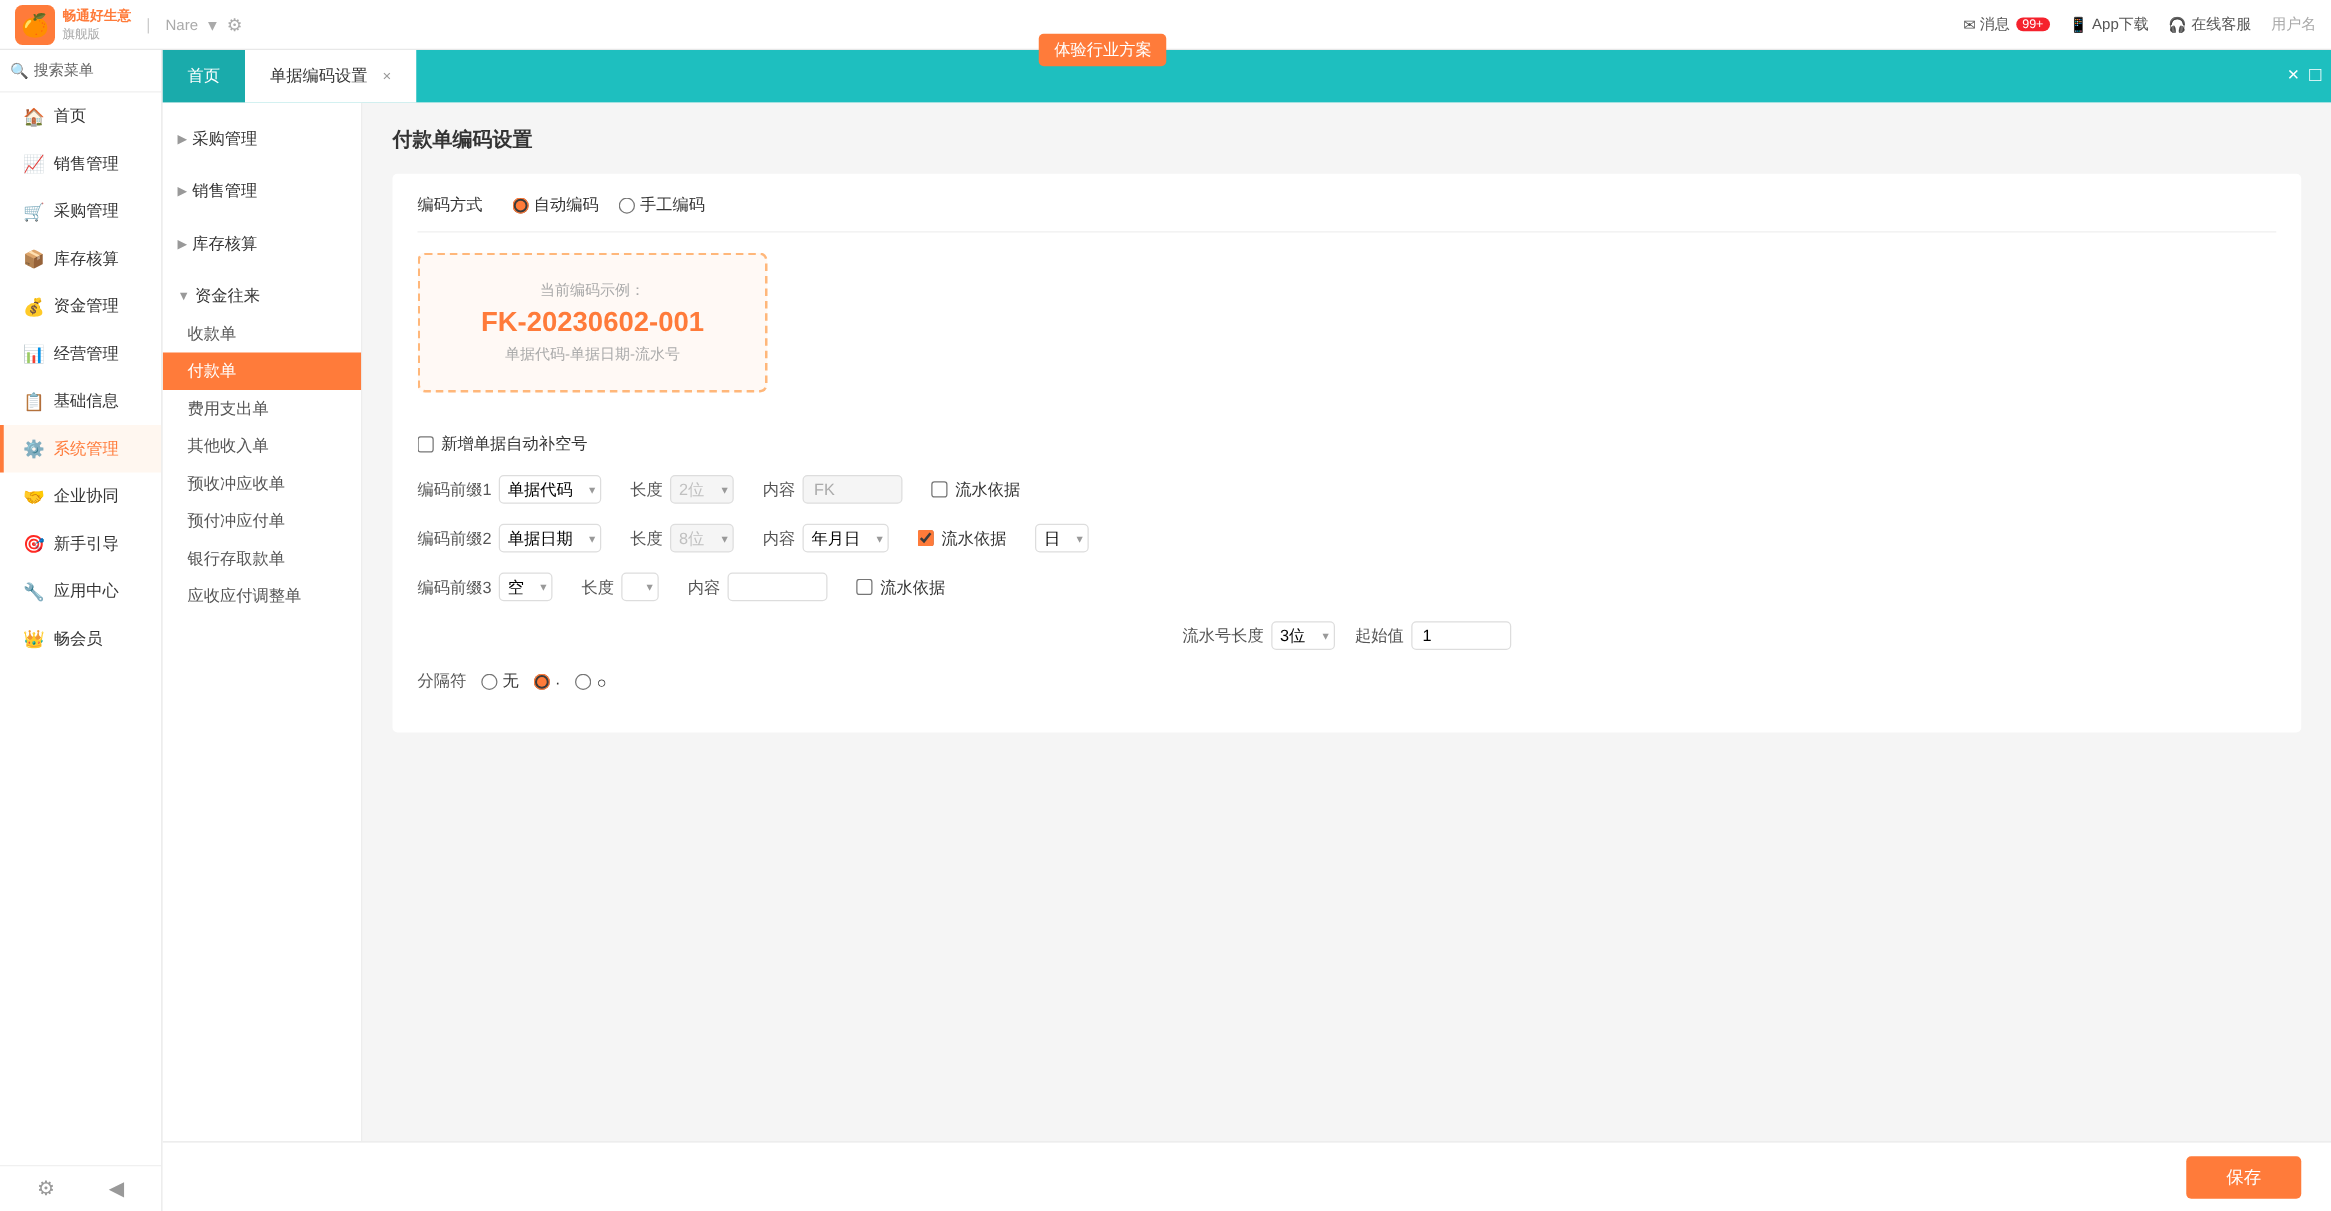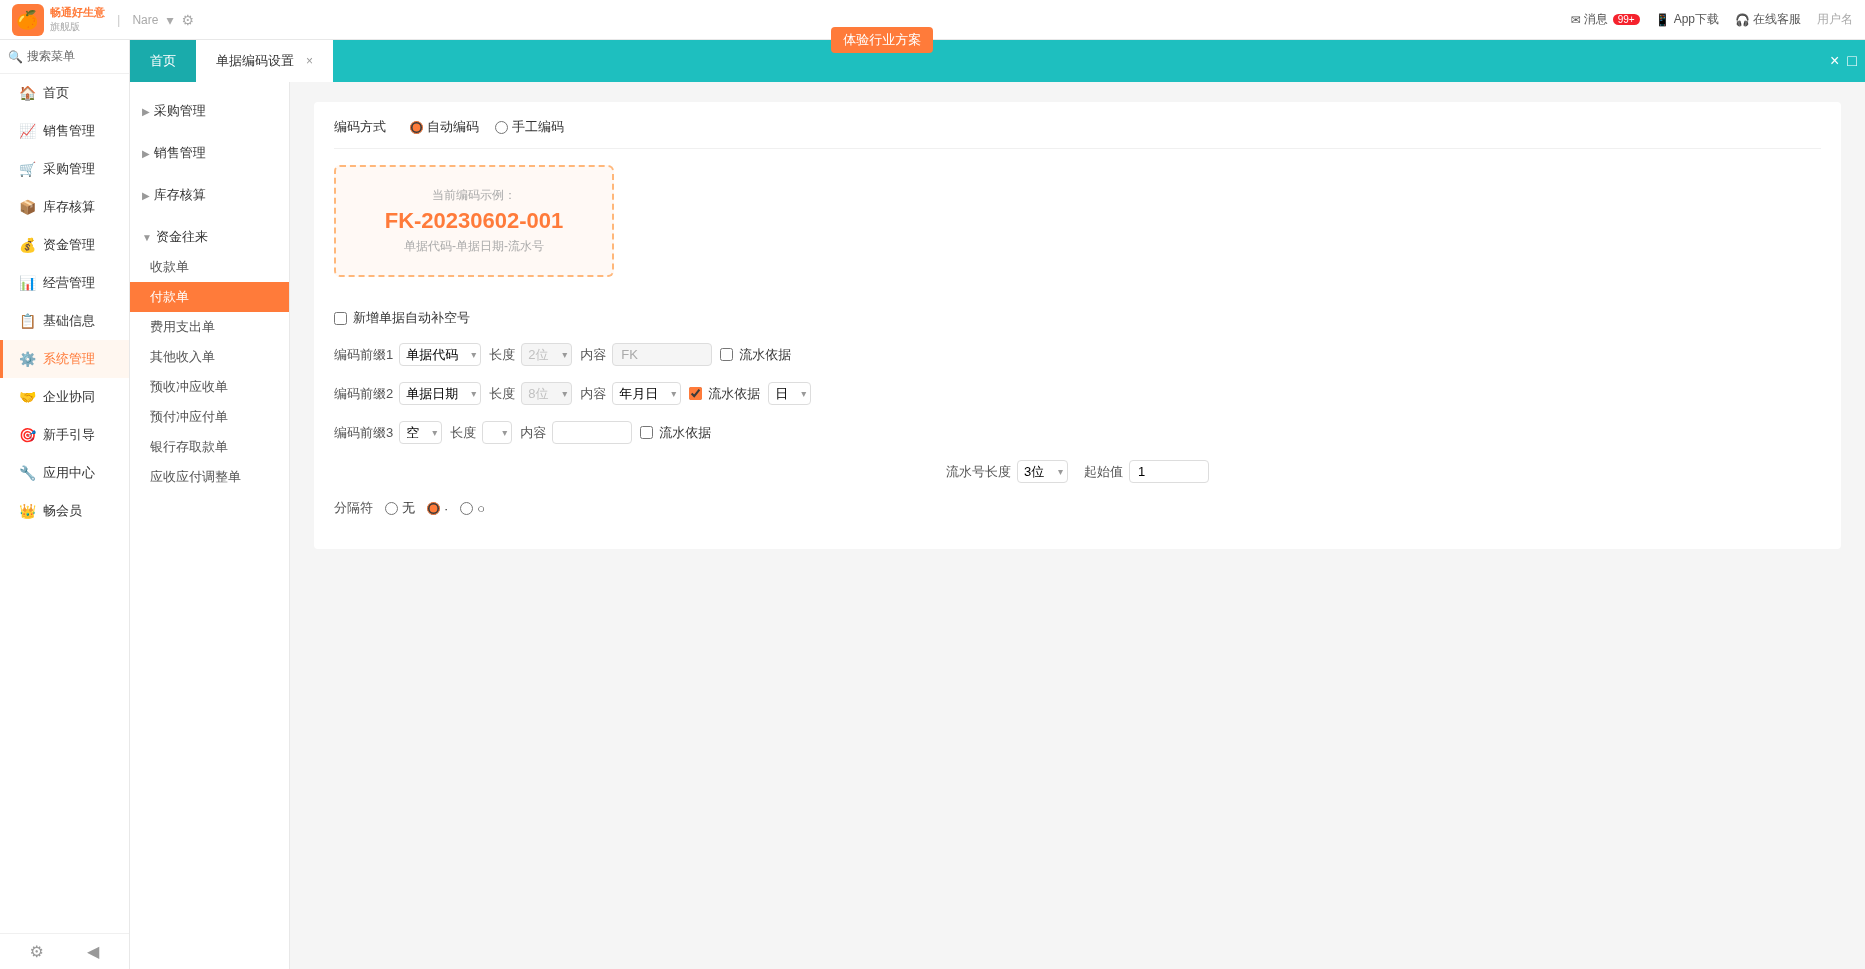--- a/index.html
+++ b/index.html
@@ -64,42 +64,42 @@
     
     .preview-box { border: 2px dashed #ffb77a; background: #fff9f5; border-radius: 6px; padding: 20px 30px; display: inline-block; margin-bottom: 16px; text-align: center; min-width: 280px; }
     .preview-code { font-size: 22px; font-weight: bold; color: #ff7b3a; }
     .preview-desc { font-size: 12px; color: #aaa; margin-top: 4px; }
 
     
     .checkbox-row { display: flex; align-items: center; gap: 6px; margin-bottom: 16px; font-size: 13px; }
     .checkbox-row input[type="checkbox"] { accent-color: #ff7b3a; }
 
     
-    .form-row { display: flex; align-items: center; gap: 8px; margin-bottom: 16px; flex-wrap: wrap; }
+    .form-row { display: flex; align-items: center; gap: 23px; margin-bottom: 16px; flex-wrap: wrap; }
     .form-item { display: flex; align-items: center; gap: 6px; }
     .form-label { color: #555; font-size: 13px; white-space: nowrap; }
 
     
     .serial-row { display: flex; align-items: center; gap: 16px; margin-bottom: 16px; justify-content: center; }
 
     
     .sep-row { display: flex; align-items: center; gap: 12px; margin-bottom: 16px; font-size: 13px; }
     .sep-label { color: #555; }
 
     
     .bottom-bar { height: 56px; background: #fff; border-top: 1px solid #e8e8e8; display: flex; align-items: center; justify-content: flex-end; padding: 0 24px; }
     .save-btn { background: #ff7b3a; color: #fff; border: none; border-radius: 4px; padding: 8px 32px; font-size: 14px; cursor: pointer; }
 
     
     .select-wrapper { position: relative; display: inline-flex; align-items: center; border: 1px solid #ddd; border-radius: 4px; padding: 3px 6px; background: #fff; }
     .select-wrapper select { border: none; background: transparent; font-size: 13px; cursor: pointer; outline: none; appearance: none; padding-right: 16px; }
     .select-arrow { position: absolute; right: 4px; font-size: 10px; color: #999; pointer-events: none; }
 
     .content-input { border: 1px solid #ddd; border-radius: 4px; padding: 3px 8px; font-size: 13px; background: #fff; width: 80px; }
-    .content-input-read { border: 1px solid #ddd; border-radius: 4px; padding: 3px 8px; font-size: 13px; background: #f5f5f5; color: #aaa; width: 100px; }
+    .content-input-read { border: 1px solid #ddd; border-radius: 4px; padding: 3px 8px; font-size: 13px; background: #f5f5f5; color: #aaa; width: 80px; }
 
     .divider-line { height: 1px; background: #f0f0f0; margin: 8px 0 16px 0; }
     .logo-box { display: flex; align-items: center; gap: 6px; }
     .logo-icon { width: 32px; height: 32px; background: #ff7b3a; border-radius: 6px; display: flex; align-items: center; justify-content: center; color: #fff; font-size: 18px; }
   </style>
 </head>
 <body>
 
 <div class="top-bar">
   <div class="top-bar-left">
@@ -244,20 +244,21 @@
           <div class="second-sidebar-item">费用支出单</div>
           <div class="second-sidebar-item">其他收入单</div>
           <div class="second-sidebar-item">预收冲应收单</div>
           <div class="second-sidebar-item">预付冲应付单</div>
           <div class="second-sidebar-item">银行存取款单</div>
           <div class="second-sidebar-item">应收应付调整单</div>
         </div>
       </div>
 
       <div class="main-panel">
+        <div class="page-title">付款单编码设置</div>
 
         <div class="section-card">
 
           <div class="encoding-method">
             <span class="encoding-label">编码方式</span>
             <div class="radio-group">
               <label class="radio-item">
                 <input type="radio" name="encoding" checked="" style="">
                 <span>自动编码</span>
               </label>
@@ -418,15 +419,18 @@
               <input type="radio" name="sep" style="">
               <span>○</span>
             </label>
           </div>
 
         </div>
 
       </div>
     </div>
 
+    <div class="bottom-bar">
+      <button class="save-btn">保存</button>
+    </div>
 
   </div>
 </div>
 
 </body></html>

